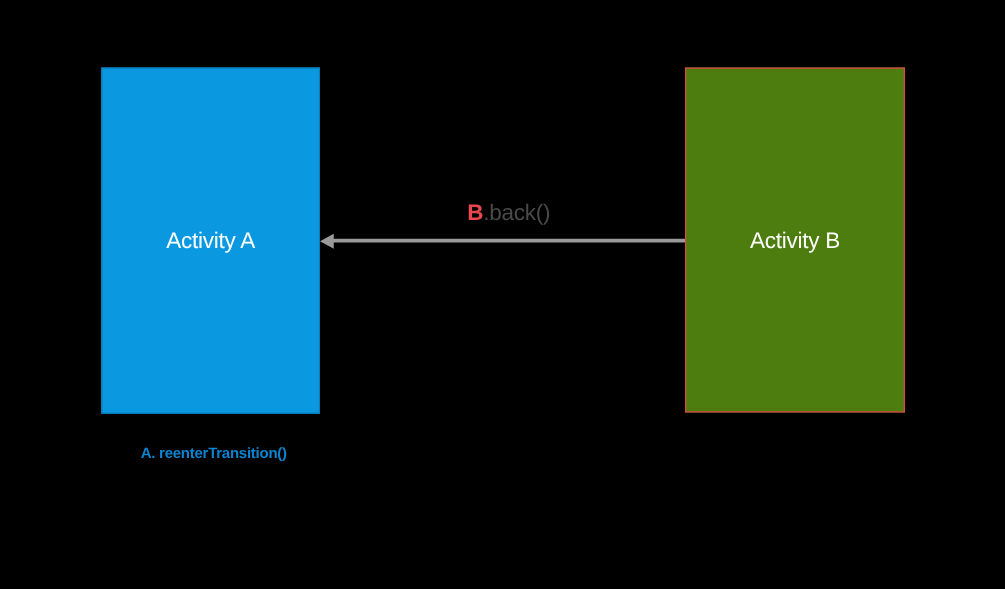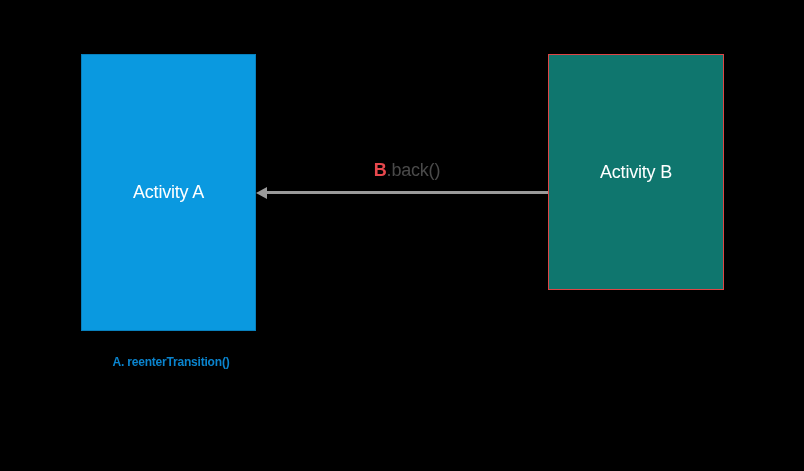--- a/index.html
+++ b/index.html
@@ -29,22 +29,22 @@
   .box-a {
     left: 81px;
     width: 175px;
     height: 277px;
     background: #0a99e0;
     border: 1px solid #0880bd;
   }
   .box-b {
     left: 548px;
     width: 176px;
-    height: 236px;
-    background: #0f766e;
+    height: 276px;
+    background: #4d7c0f;
     border: 1px solid #de4646;
   }
   .arrow-line {
     position: absolute;
     left: 266px;
     top: 191px;
     width: 282px;
     height: 3px;
     background: #9a9a9a;
   }

